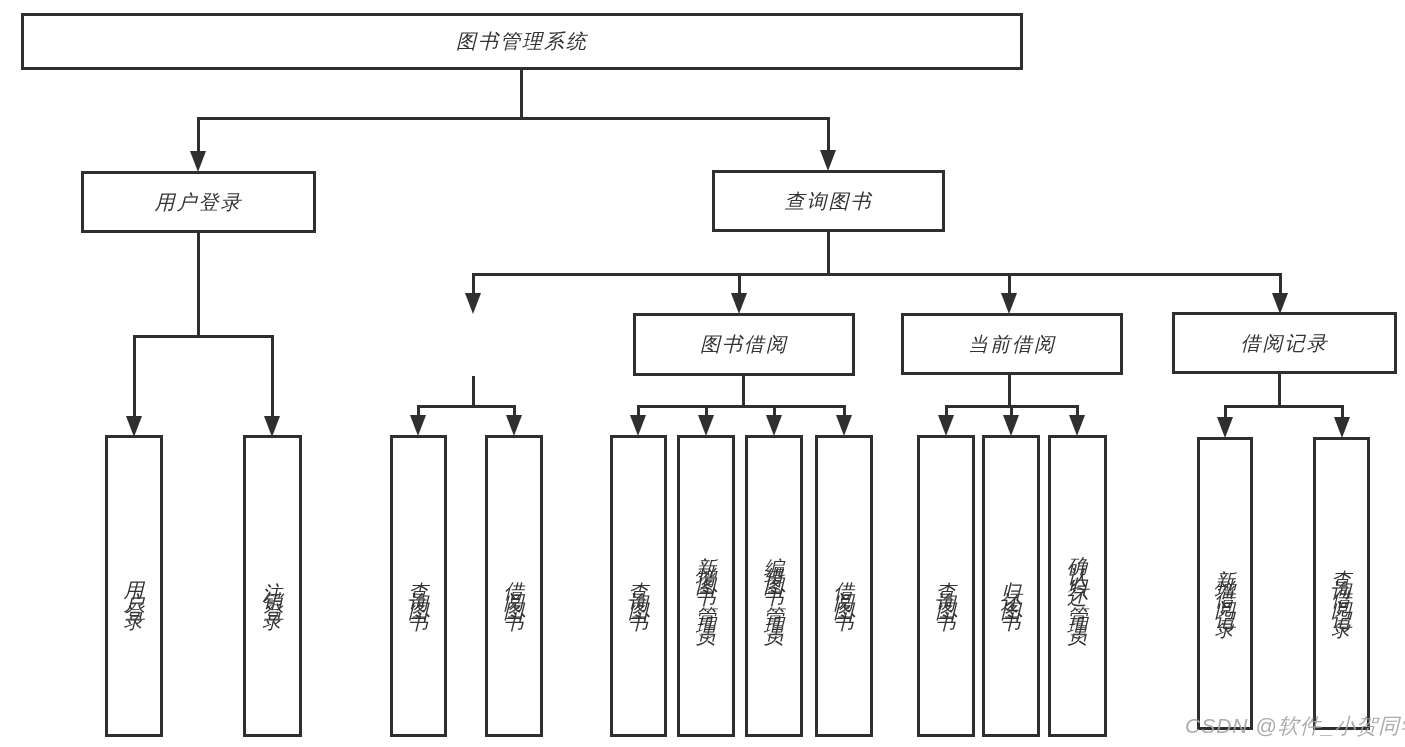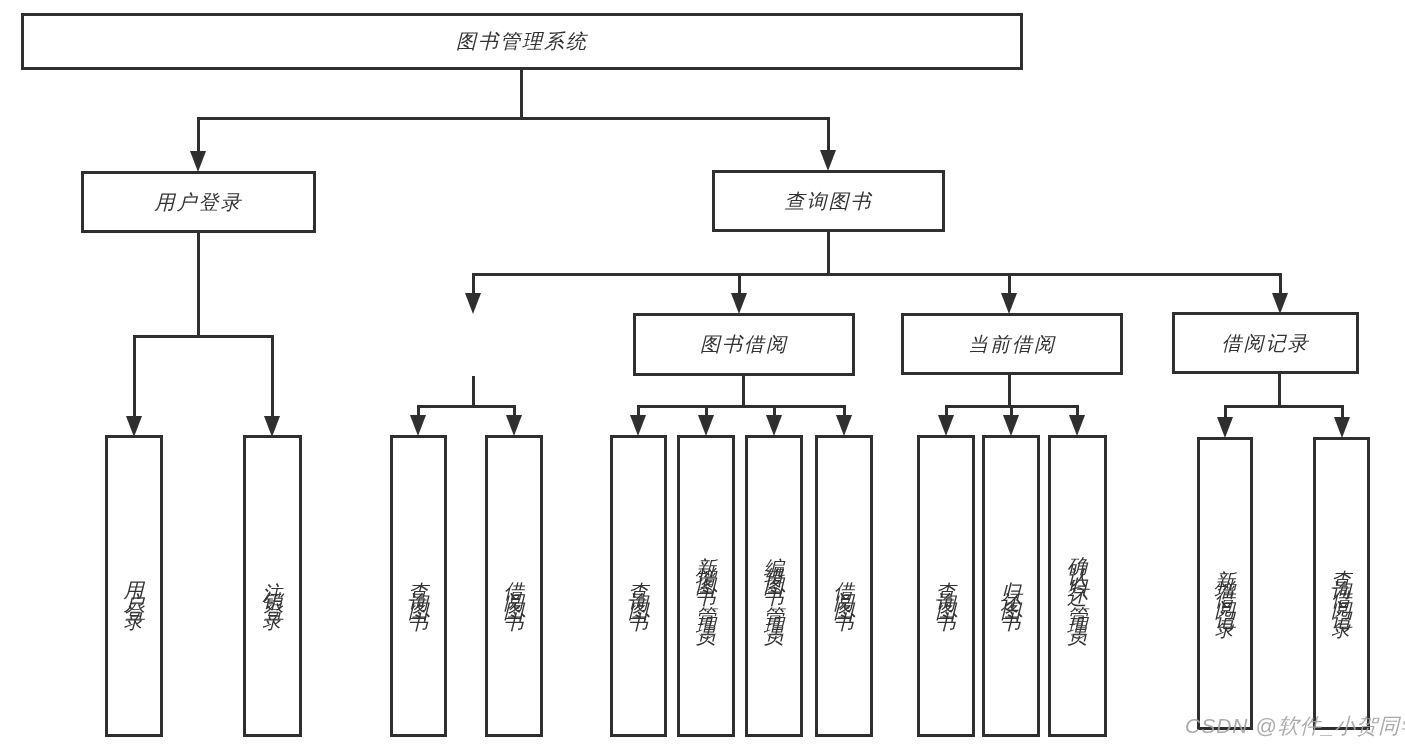--- a/index.html
+++ b/index.html
@@ -93,21 +93,21 @@
   <div class="arrow" style="left:1001px; top:293px"></div>
   <div class="vline" style="left:1279px; top:273px; height:22px"></div>
   <div class="arrow" style="left:1272px; top:293px"></div>
 
   <div class="box" style="left:901px; top:313px; width:222px; height:62px">
     <span>当前借阅</span>
   </div>
   <div class="box" style="left:633px; top:313px; width:222px; height:63px">
     <span>图书借阅</span>
   </div>
-  <div class="box" style="left:1172px; top:312px; width:187px; height:62px">
+  <div class="box" style="left:1172px; top:312px; width:225px; height:62px">
     <span>借阅记录</span>
   </div>
 
   <div class="vline" style="left:472px; top:376px; height:31px"></div>
   <div class="hline" style="left:417px; top:405px; width:99px"></div>
   <div class="vline" style="left:417px; top:405px; height:13px"></div>
   <div class="arrow" style="left:410px; top:415px"></div>
   <div class="vline" style="left:513px; top:405px; height:13px"></div>
   <div class="arrow" style="left:506px; top:415px"></div>
 

